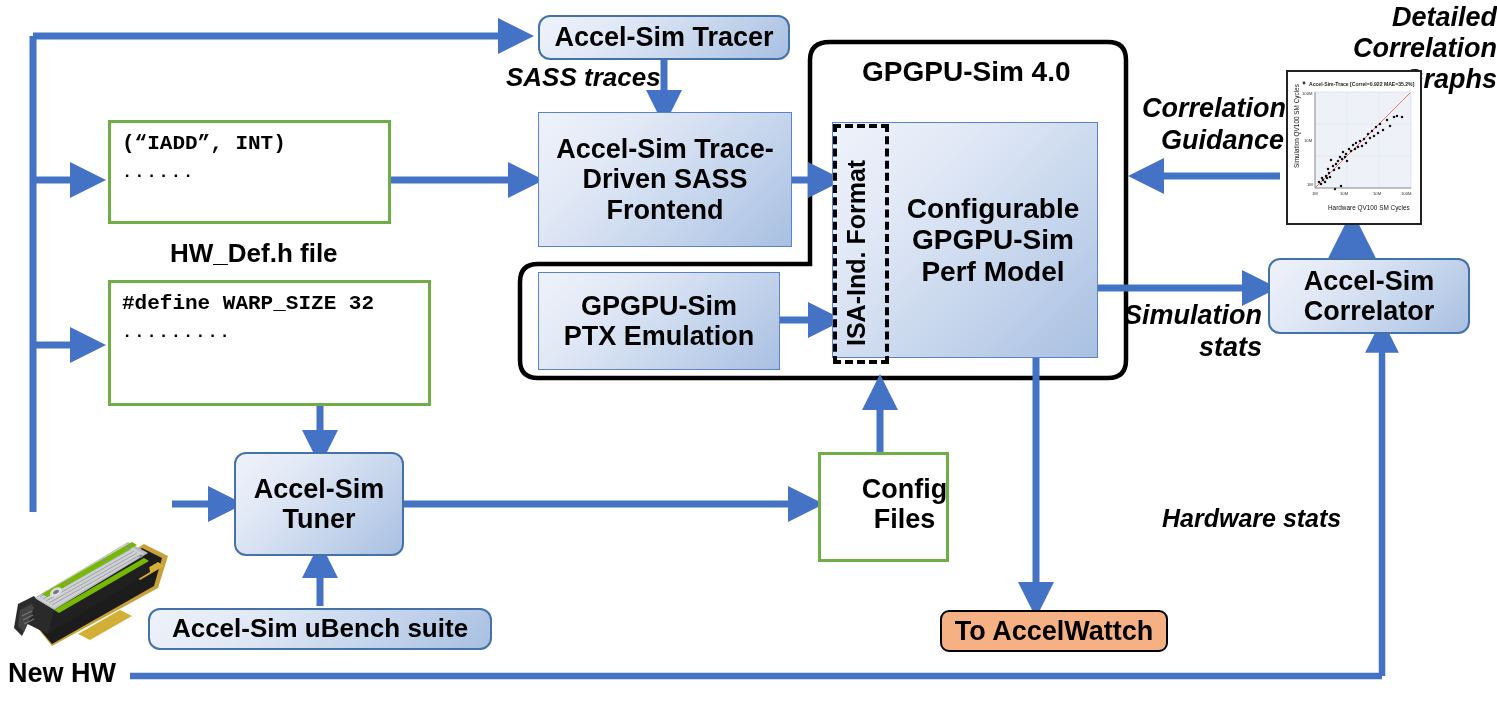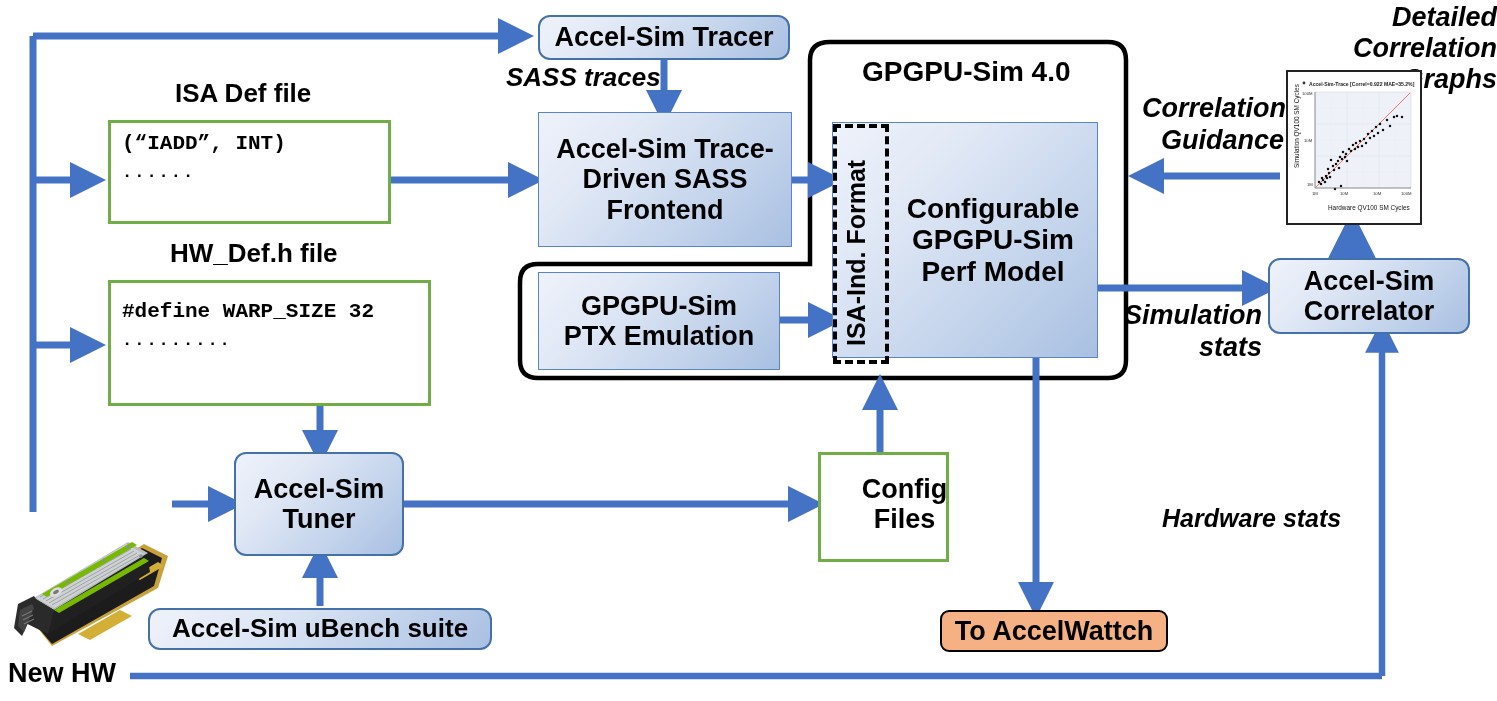--- a/index.html
+++ b/index.html
@@ -106,32 +106,31 @@
 
     <path d="M 1036 358 L 1036 604" stroke="#4472c4" stroke-width="7" fill="none" marker-end="url(#ah)"></path>
 
     <path d="M 1098 288 L 1264 288" stroke="#4472c4" stroke-width="7" fill="none" marker-end="url(#ah)"></path>
 
     <path d="M 1280 176 L 1142 176" stroke="#4472c4" stroke-width="7" fill="none" marker-end="url(#ah)"></path>
 
     <path d="M 1352 262 L 1352 228" stroke="#4472c4" stroke-width="11" fill="none" marker-end="url(#ahbig)"></path>
   </svg>
 
-  <div class="lbl" style="left:175px;top:78px;font-size:26px;">ISA Def file</div>
 
   <div class="filebox" style="position:absolute;left:108px;top:120px;width:277px;height:98px;"></div>
   <div class="codeblock" style="left:108px;top:120px;width:277px;height:98px;">
     <div>(“IADD”, INT)</div>
     <div class="dots">......</div>
   </div>
 
   <div class="lbl" style="left:170px;top:238px;font-size:26px;">HW_Def.h file</div>
 
   <div class="filebox" style="position:absolute;left:108px;top:280px;width:317px;height:120px;"></div>
-  <div class="codeblock" style="left:108px;top:288px;width:317px;height:118px;">
+  <div class="codeblock" style="left:108px;top:280px;width:317px;height:118px;">
     <div>#define WARP_SIZE 32</div>
     <div class="dots">.........</div>
   </div>
 
   <div class="node bluebox-round" style="left:538px;top:15px;width:252px;height:45px;font-size:27px;">Accel-Sim Tracer</div>
 
   <div class="node bluebox" style="left:538px;top:112px;width:254px;height:135px;font-size:27px;
               white-space:pre-line;">Accel-Sim Trace-
 Driven SASS
 Frontend</div>

